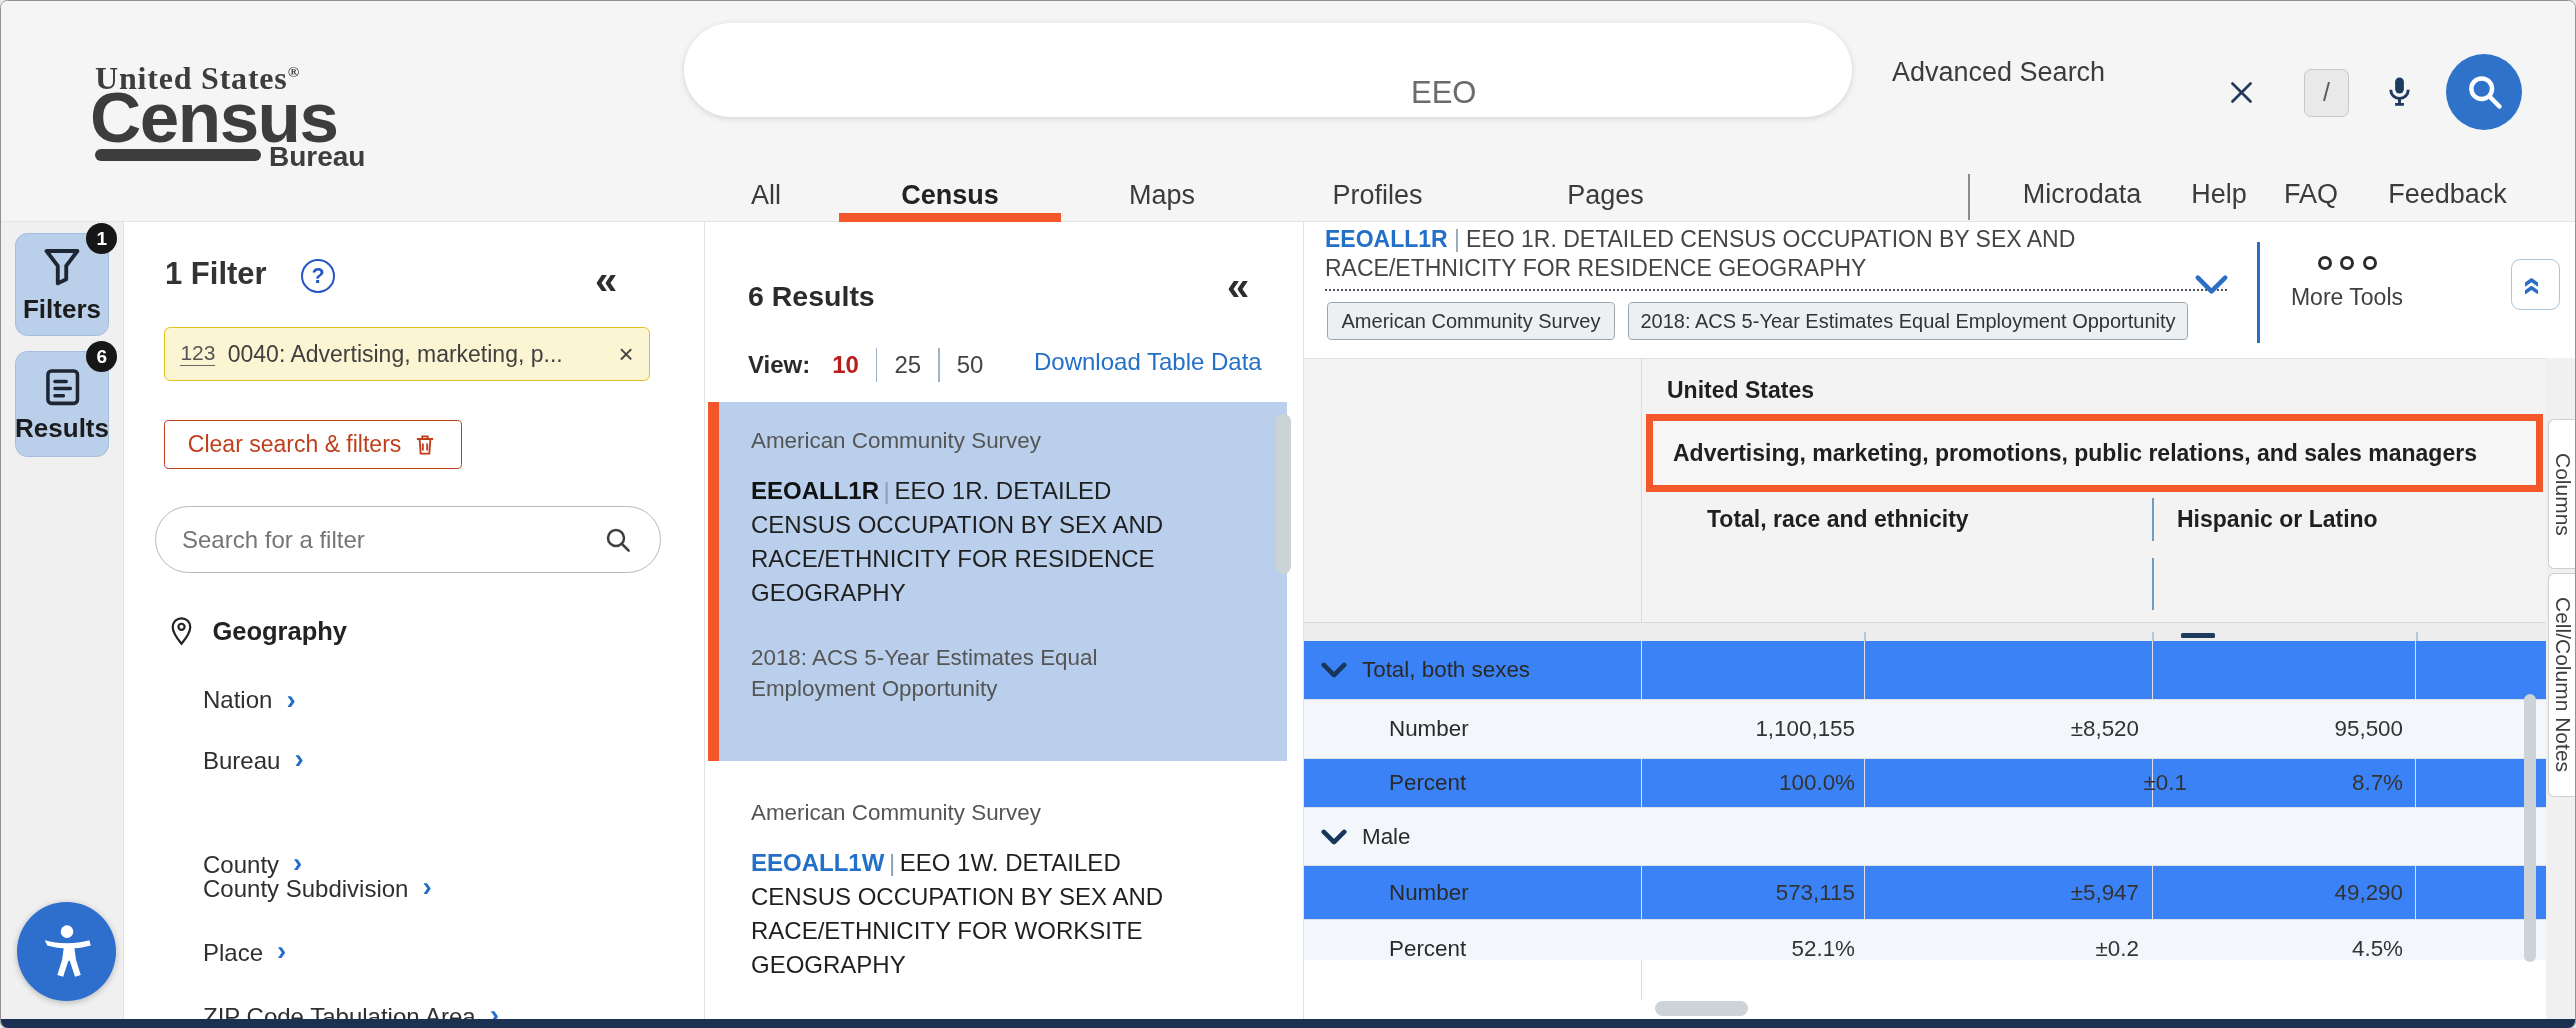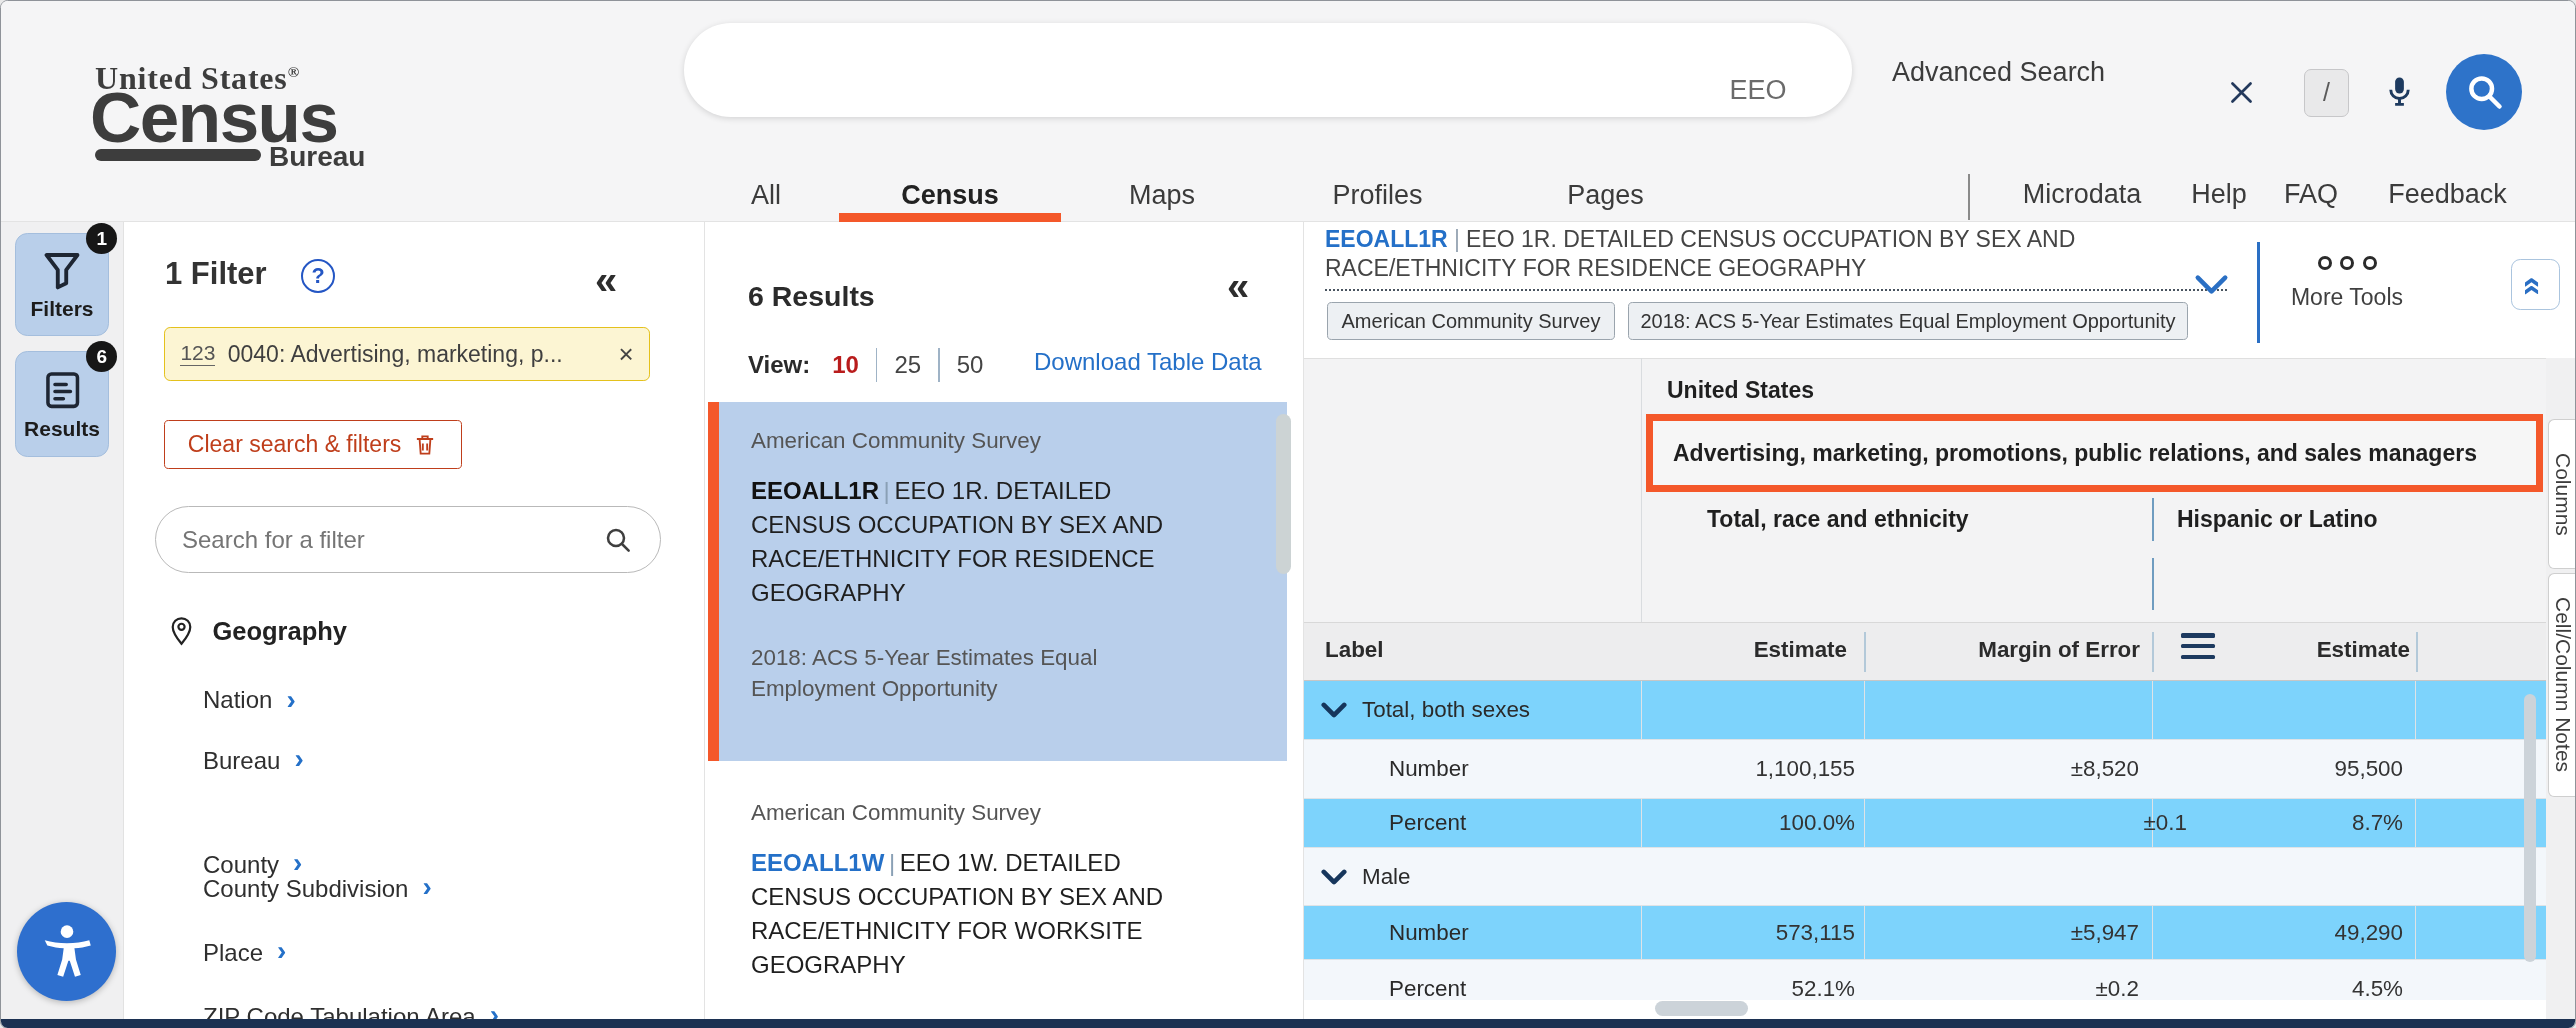--- a/index.html
+++ b/index.html
@@ -10,42 +10,42 @@
   .abs{ position:absolute; }
 
   
   #top-header{ left:0; top:0; width:2576px; height:221px; background:#f5f5f6; border-bottom:0.8px solid #e3e3e3; }
   #logo-top{ left:94px; top:59px; font-family:"Liberation Serif", serif; font-weight:bold; font-size:32px; color:#3d3d3d; letter-spacing:0.8px;}
   #logo-main{ left:89px; top:76px; font-size:71px; font-weight:bold; color:#3d3d3d; letter-spacing:-1.5px;}
   #logo-bar{ left:94px; top:148px; width:166px; height:12.3px; background:#3d3d3d; border-radius:6.2px;}
   #logo-sub{ left:268px; top:140px; font-size:28px; font-weight:bold; color:#3d3d3d;}
   #search-pill{ left:683px; top:21.6px; width:1168px; height:94px; background:#fff; border-radius:47px;
                 box-shadow:0 1.5px 6.2px rgba(0,0,0,.14); }
-  #search-value{ left:727px; top:52px; font-size:27px; color:#6b6b6b; background:transparent; border:none; outline:none; width:694px;text-align:center;}
+  #search-value{ left:727px; top:52px; font-size:31px; color:#6b6b6b; background:transparent; border:none; outline:none; width:694px;}
   #clear-search-icon{ left:1542px; top:54px; width:31px; height:31px;}
   #slash-key{ left:1620px; top:46px; width:45px; height:48px; background:#e9e9ea; border:1.5px solid #c7c7c9; border-radius:7px;
               font-size:25px; color:#5a5a5a; display:flex; align-items:center; justify-content:center;}
   #mic-icon{ left:1698px; top:43px; width:35px; height:52px;}
   #search-button{ left:1762px; top:31px; width:76px; height:76px; background:#2e73c9; border-radius:50%;
                   display:flex; align-items:center; justify-content:center;}
   #advanced-search{ left:1891px; top:56px; font-size:27px; color:#3c3c3c;}
   .tab{ position:absolute; top:168px; height:52px; display:flex; align-items:center; justify-content:center;
         font-size:27px; color:#3b3b3b; }
   .tab.active{ font-weight:bold; color:#222; }
   .tab .underline{ position:absolute; left:0; bottom:-0.8px; width:100%; height:8.5px; background:#f4582a; display:none;}
   .tab.active .underline{ display:block; }
   .nav-link{ position:absolute; top:171px; height:45px; display:flex; align-items:center; justify-content:center;
              font-size:27px; color:#3b3b3b; }
   #nav-divider{ left:1967px; top:173px; width:1.5px; height:46px; background:#8a8a8a; }
 
   
   #left-rail{ left:0; top:221px; width:123px; height:808px; background:#f0f0f1; border-right:0.8px solid #e2e2e2;}
   .rail-btn{ position:absolute; left:14px; width:94px; background:#b9cfea; border:0.8px solid #a4bedd; border-radius:12.3px;
              display:flex; flex-direction:column; align-items:center; justify-content:center; gap:4.6px;}
-  .rail-btn .lbl{ font-size:21px; font-weight:bold; color:#1c1c1c;}
+  .rail-btn .lbl{ font-size:26px; font-weight:bold; color:#1c1c1c;}
   .badge{ position:absolute; right:-9.3px; top:-10.8px; width:31px; height:31px; background:#171717; color:#fff;
           border-radius:50%; font-size:19px; font-weight:bold; display:flex; align-items:center; justify-content:center;}
   #a11y-fab{ left:16px; top:901px; width:99px; height:99px; background:#2e6fce; border-radius:50%;
              display:flex; align-items:center; justify-content:center; box-shadow:0 1.5px 6.2px rgba(0,0,0,.25);}
 
   
   #filter-panel{ left:124px; top:221px; width:580px; height:808px; background:#fff; border-right:0.8px solid #e3e3e3;}
   #filter-title{ left:164px; top:255px; font-size:31px; font-weight:bold; color:#333;}
   #filter-help-icon{ left:300px; top:258px; width:34px; height:34px; border:2.3px solid #2456c4; border-radius:50%;
                      color:#2456c4; font-size:21.6px; font-weight:bold; display:flex; align-items:center; justify-content:center;}
@@ -110,21 +110,21 @@
                 display:flex; align-items:center; padding-left:20px;}
   #highlight-box .t{ font-size:23px; font-weight:bold; color:#1f1f1f; white-space:nowrap;}
   .group-h{ position:absolute; top:505px; font-size:23px; font-weight:bold; color:#1f1f1f;}
   .group-div{ position:absolute; width:2.3px; background:#6f9cc0;}
   #col-header-row{ left:1303px; top:621px; width:1242px; height:59px; background:#ededee;
                 border-top:0.8px solid #d8d8d8; border-bottom:1.5px solid #c6c6c6;}
   .colh{ position:absolute; top:636px; font-size:22.4px; font-weight:bold; color:#2b2b2b;}
   .colh-sep{ position:absolute; top:631px; width:1.5px; height:40px; background:#b3c9d9;}
   #burger-icon{ left:2180px; top:632px; width:34px; display:flex; flex-direction:column; gap:6.2px;}
   #burger-icon div{ height:4.6px; background:#1d3a5f; border-radius:1.5px;}
-  #rows-clip{ left:1303px; top:680px; width:1242px; height:319px; overflow:hidden; background:#7dd3fc;}
+  #rows-clip{ left:1303px; top:640px; width:1242px; height:319px; overflow:hidden; background:#3b82f6;}
   .trow{ position:relative; width:100%; border-bottom:0.8px solid #dfe3e6;}
   .trow.tint{ background:#f3f7fb;}
   .trow .label{ position:absolute; left:58px; top:50%; transform:translateY(-50%); font-size:22.4px; color:#2a2a2a;}
   .trow .label.ind{ left:85px;}
   .trow .exp{ position:absolute; left:17px; top:50%; transform:translateY(-50%); width:28px; height:17px;}
   .cellv{ position:absolute; top:50%; transform:translateY(-50%); font-size:22.4px; color:#333; text-align:right;}
   .gridline{ position:absolute; width:0.8px; background:#dfe3e6;}
   #hscroll-strip{ left:1303px; top:999px; width:1242px; height:19px; background:#fff;}
   #hscroll-thumb{ left:1654px; top:1000px; width:93px; height:15.4px; background:#ccd3d9; border-radius:7.7px;}
   #vscroll-thumb{ left:2523px; top:693px; width:12.3px; height:268px; background:#ccd3d9; border-radius:6.2px;}

